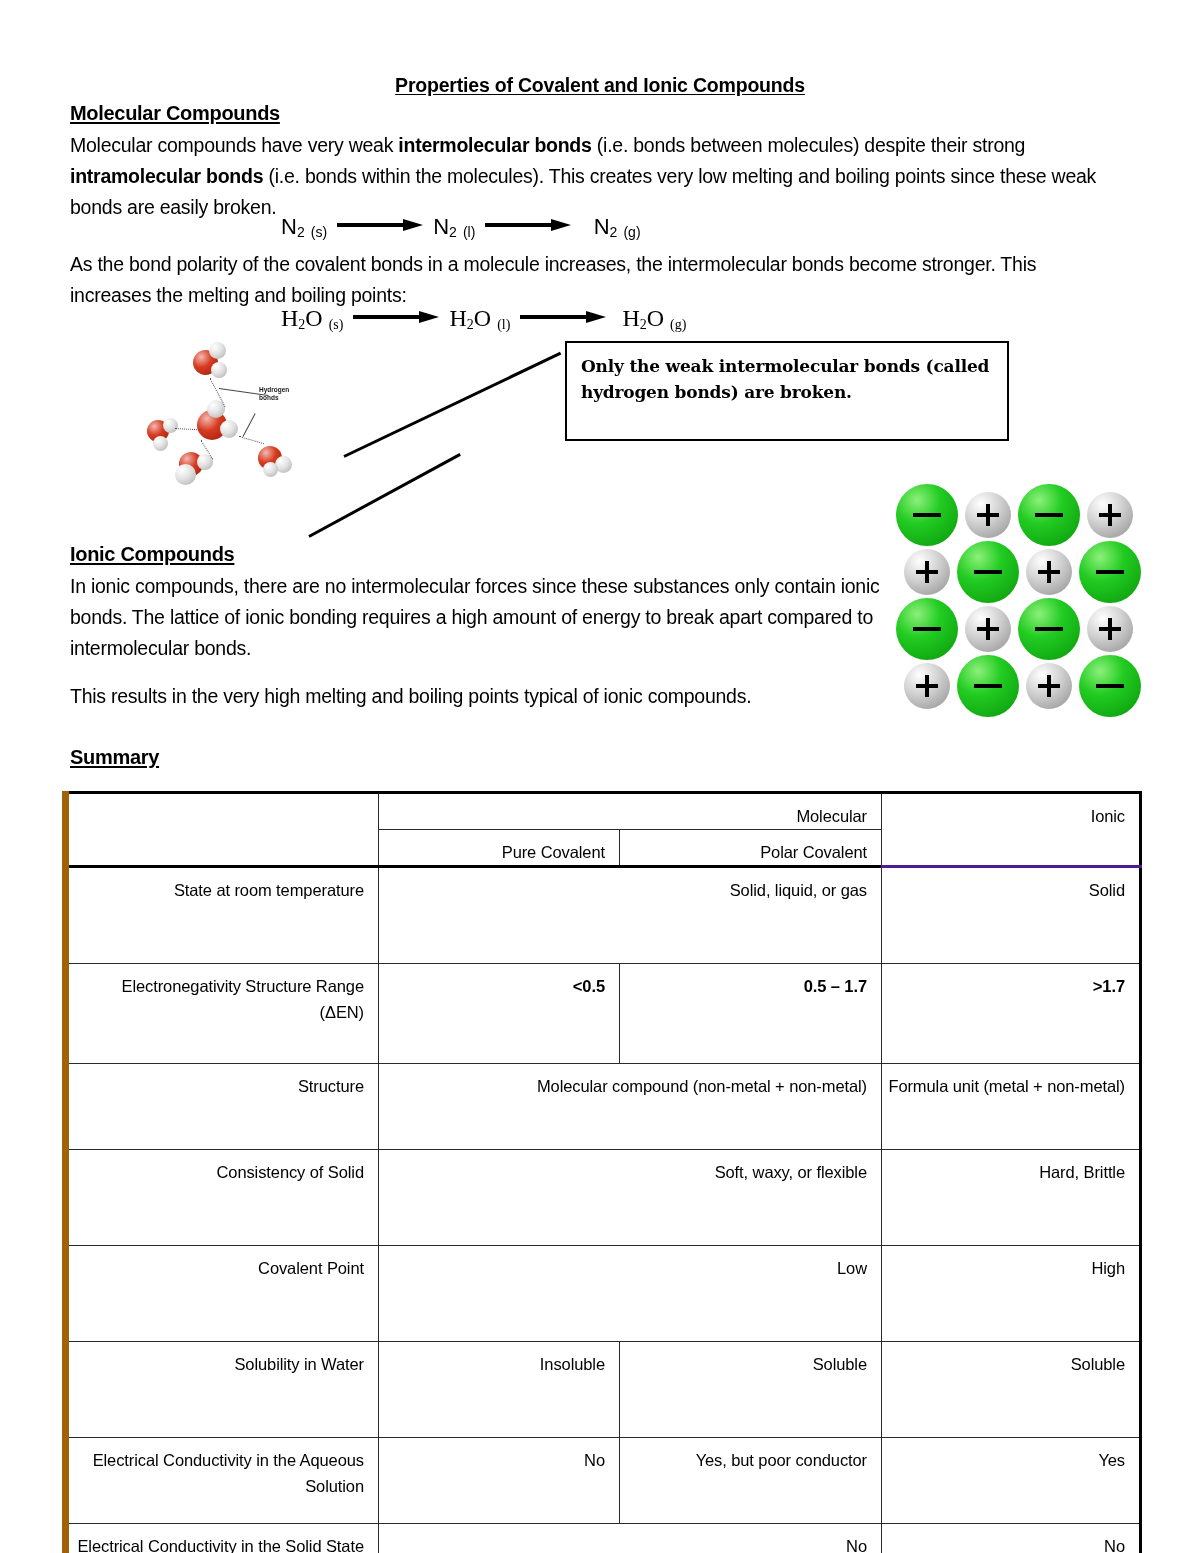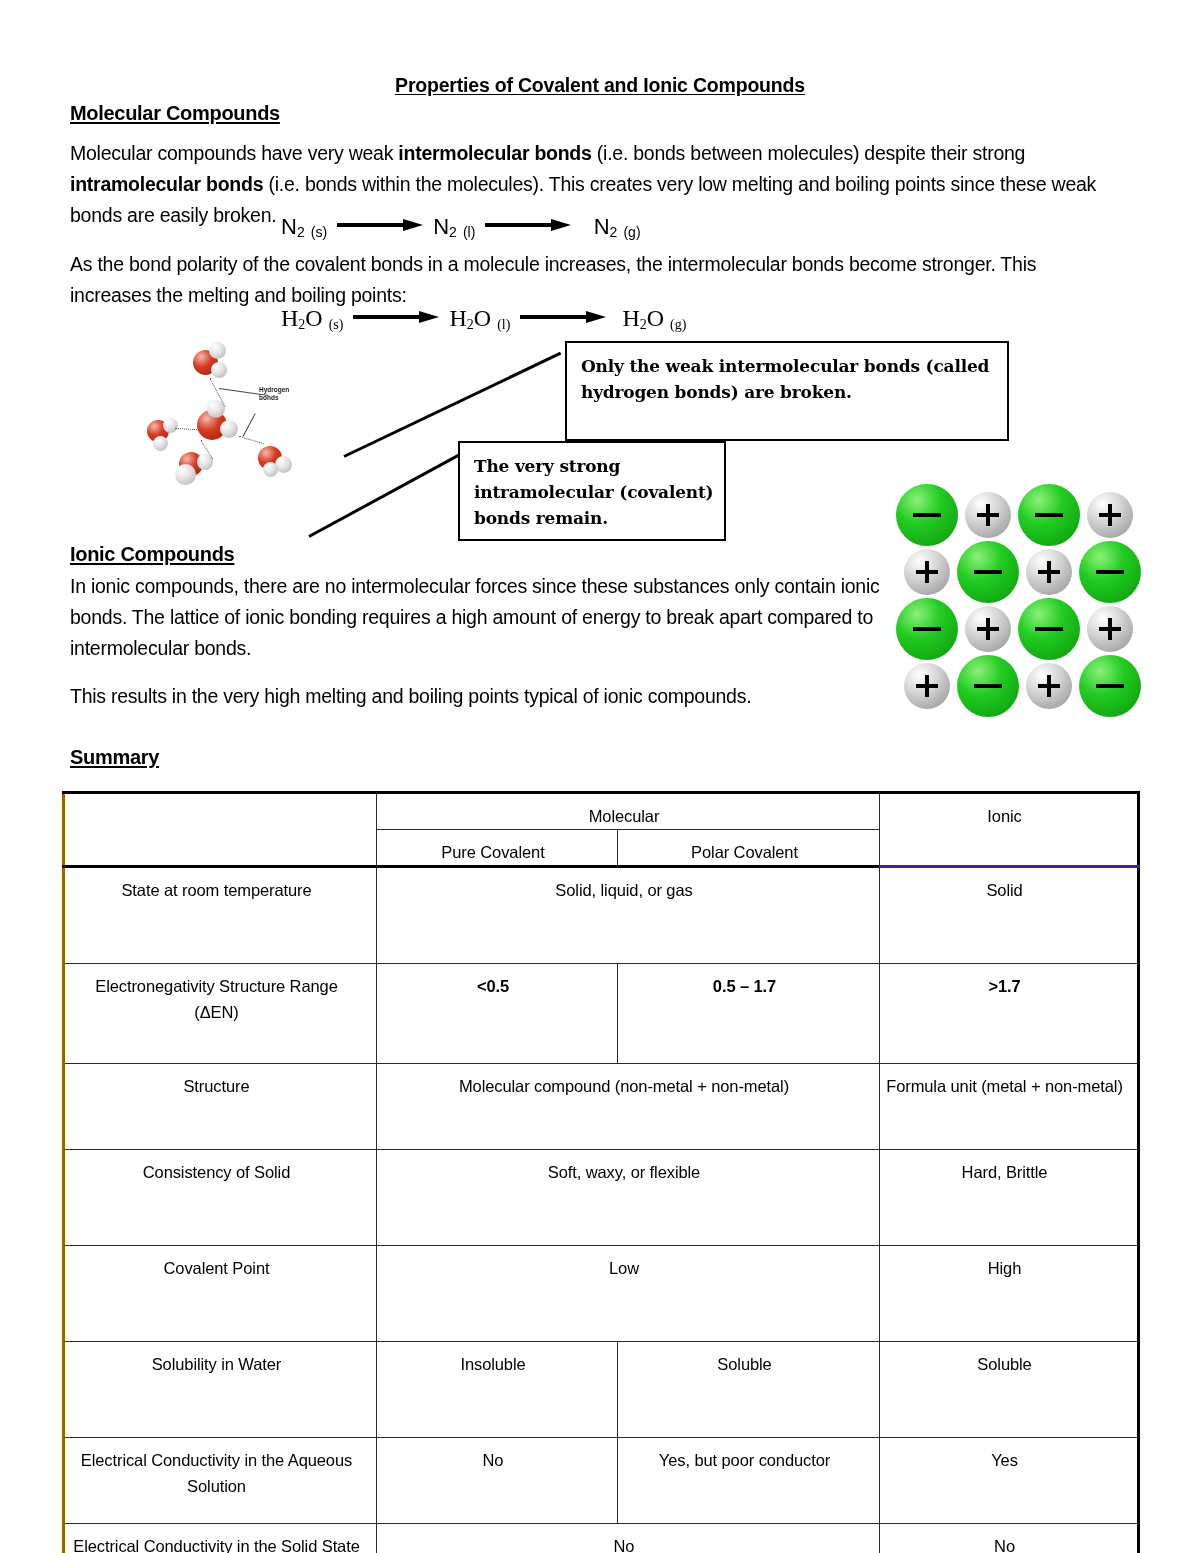--- a/index.html
+++ b/index.html
@@ -193,47 +193,47 @@
     position: absolute;
     left: 62px; top: 791px;
     width: 1075px;
     border-collapse: collapse;
     table-layout: fixed;
     font-size: 16.5px;
     letter-spacing: -0.1px;
   }
   .summary-table td {
     border: 1.2px solid #2a2a2a;
-    text-align: center;
+    text-align: right;
     vertical-align: top;
     padding: 9px 14px 0 6px;
     line-height: 26px;
   }
   .summary-table .thick-top { border-top: 3px solid #000; }
-  .summary-table .outer-l { border-left: 3px solid #a16207; }
+  .summary-table .outer-l { border-left: 7px solid #a16207; }
   .summary-table .outer-r { border-right: 3px solid #000; }
   .summary-table .col-label { width: 313px; }
   .summary-table .col-pure  { width: 241px; }
   .summary-table .col-polar { width: 262px; }
   .summary-table .col-ionic { width: 259px; }
 </style>
 </head>
 <body>
 
 <div class="page">
 
   <div class="doc-title">
     <span>Properties of Covalent and Ionic Compounds</span>
   </div>
 
   <div class="section-head" style="top:102px;">
     <span>Molecular Compounds</span>
   </div>
 
-  <div class="para" style="top:138px;">
+  <div class="para" style="top:130px;">
     <span>Molecular compounds have very weak </span><b>intermolecular bonds</b><span> (i.e. bonds between molecules) despite their strong </span><b>intramolecular bonds</b><span> (i.e. bonds within the molecules).  This creates very low melting and boiling points since these weak bonds are easily broken.</span>
   </div>
 
   <div class="eq" style="left:281px; top:214px;">
     <span><span>N</span><span class="sub">2</span> <span class="state">(s)</span></span><span class="arrow"></span><span><span>N</span><span class="sub">2</span> <span class="state">(l)</span></span><span class="arrow"></span>&nbsp;&nbsp;<span><span>N</span><span class="sub">2</span> <span class="state">(g)</span></span>
   </div>
 
   <div class="para" style="top:249px;">As the bond polarity of the covalent bonds in a molecule increases, the intermolecular bonds become stronger.  This increases the melting and boiling points:</div>
 
   <div class="eq eq-serif" style="left:281px; top:305px;">
@@ -279,21 +279,20 @@
 
     <div class="hb-leader" style="left:84px; top:50px; width:50px; transform: rotate(8deg);"></div>
     <div class="hb-leader" style="left:108px; top:98px; width:26px; transform: rotate(-62deg);"></div>
     <div class="hb-label" style="left:124px; top:48px;">Hydrogen bonds</div>
   </div>
 
   <div class="leader" id="leader-1"></div>
   <div class="leader" id="leader-2"></div>
 
   <div class="callout" id="callout-hydrogen">Only the weak intermolecular bonds (called hydrogen bonds) are broken.</div>
-  <div class="callout" id="callout-covalent">The very strong intramolecular (covalent) bonds remain.</div>
 
   <div class="lattice">
       <div class="ion ion-neg" style="left: 0px; top: 0px; width: 62px; height: 62px;">
         <span class="ion-sign" style="width: 28.52px; height: 28.52px;">
           <i class="bar-h" style="left: 0px; top: calc(50% - 1.7px); width: 100%; height: 3.4px;"></i>
         </span>
       </div>
       <div class="ion ion-pos" style="left: 69px; top: 8px; width: 46px; height: 46px;">
         <span class="ion-sign" style="width: 21.16px; height: 21.16px;">
           <i class="bar-h" style="left: 0px; top: calc(50% - 1.7px); width: 100%; height: 3.4px;"></i>

